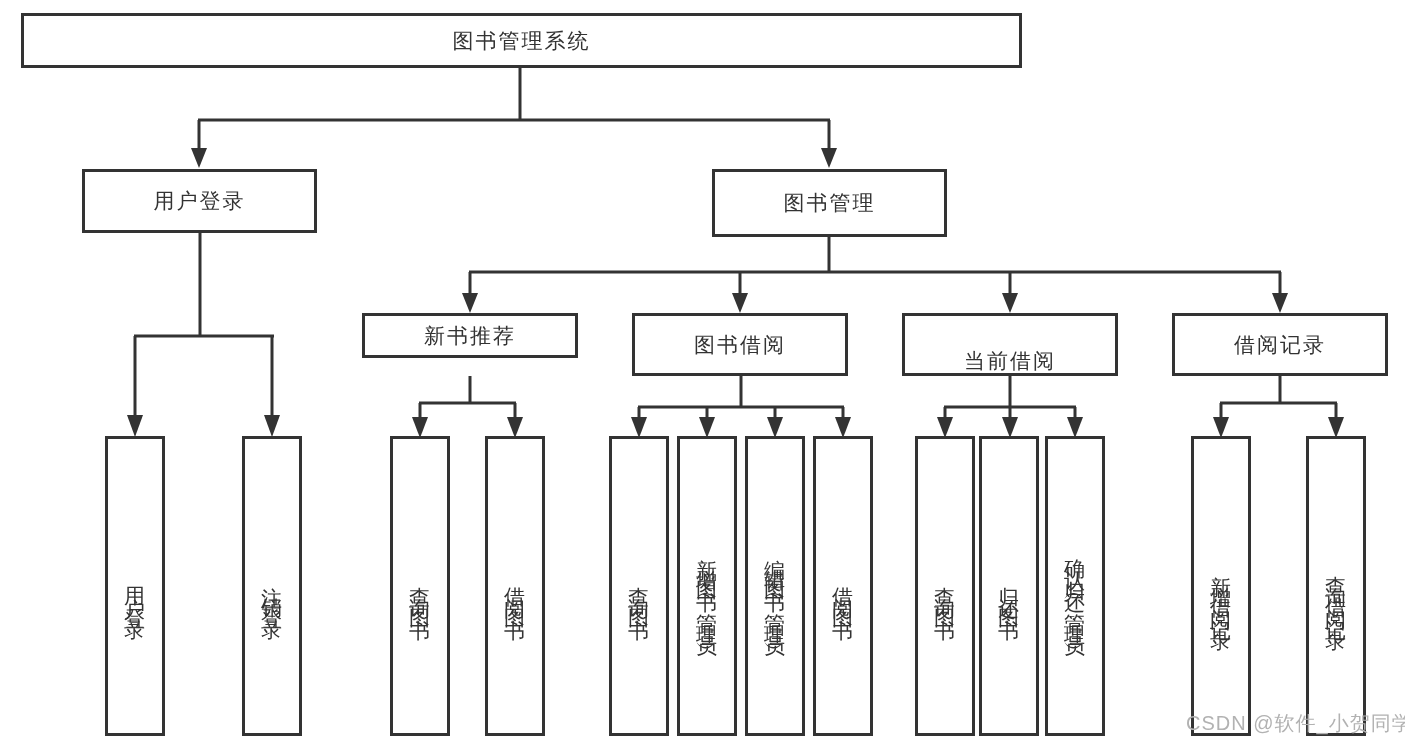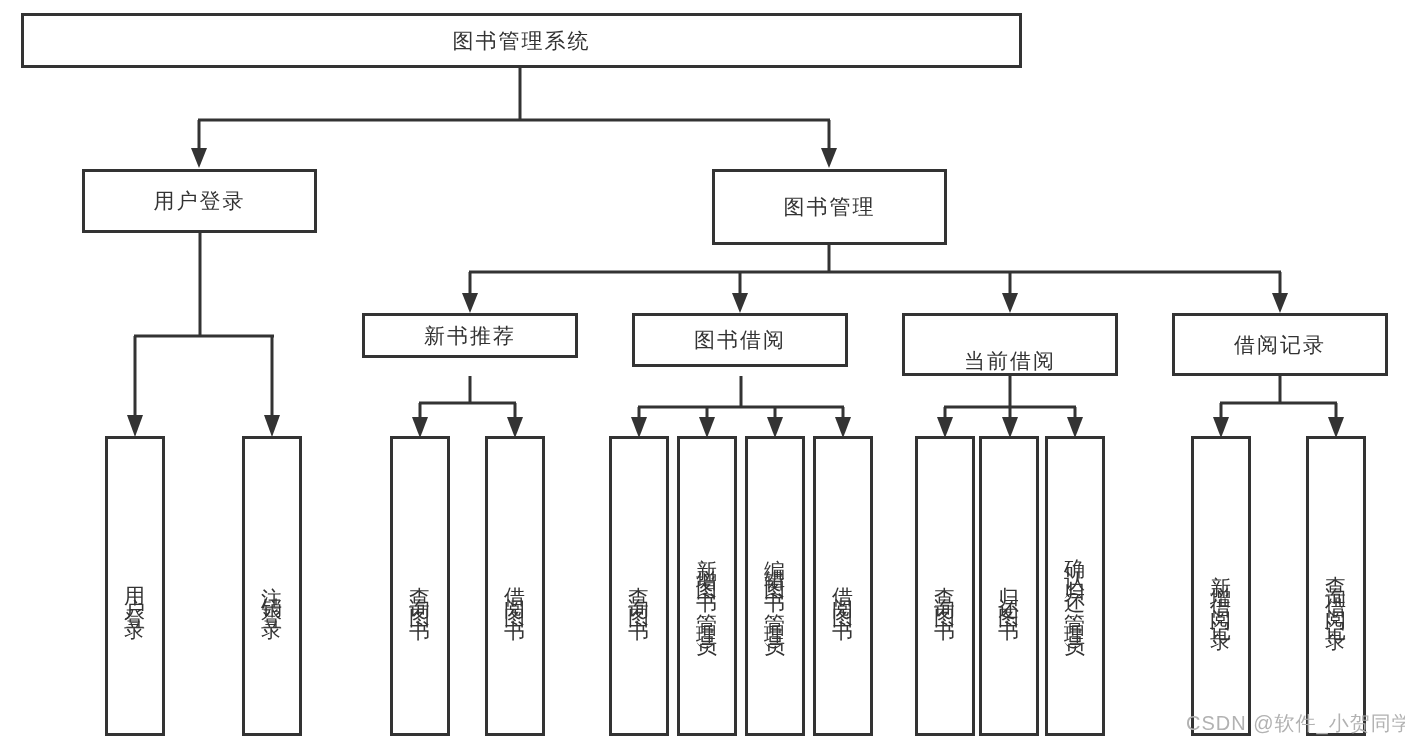--- a/index.html
+++ b/index.html
@@ -115,28 +115,28 @@
     </g>
   </svg>
 
   <div class="node" style="left:21px;top:13px;width:1001px;height:55px;">
     <span class="lbl">图书管理系统</span>
   </div>
 
   <div class="node" style="left:82px;top:169px;width:235px;height:64px;">
     <span class="lbl">用户登录</span>
   </div>
-  <div class="node" style="left:712px;top:169px;width:235px;height:76px;text-align:right;">
+  <div class="node" style="left:712px;top:169px;width:235px;height:68px;text-align:right;">
     <span class="lbl">图书管理</span>
   </div>
 
   <div class="node" style="left:362px;top:313px;width:216px;height:45px;">
     <span class="lbl">新书推荐</span>
   </div>
-  <div class="node" style="left:632px;top:313px;width:216px;height:54px;">
+  <div class="node" style="left:632px;top:313px;width:216px;height:63px;">
     <span class="lbl">图书借阅</span>
   </div>
   <div class="node" style="left:902px;top:313px;width:216px;height:63px;align-items:flex-end;">
     <span class="lbl">当前借阅</span>
   </div>
   <div class="node" style="left:1172px;top:313px;width:216px;height:63px;">
     <span class="lbl">借阅记录</span>
   </div>
 
   <div class="node leaf" style="left:105px;top:436px;width:60px;height:300px;">

